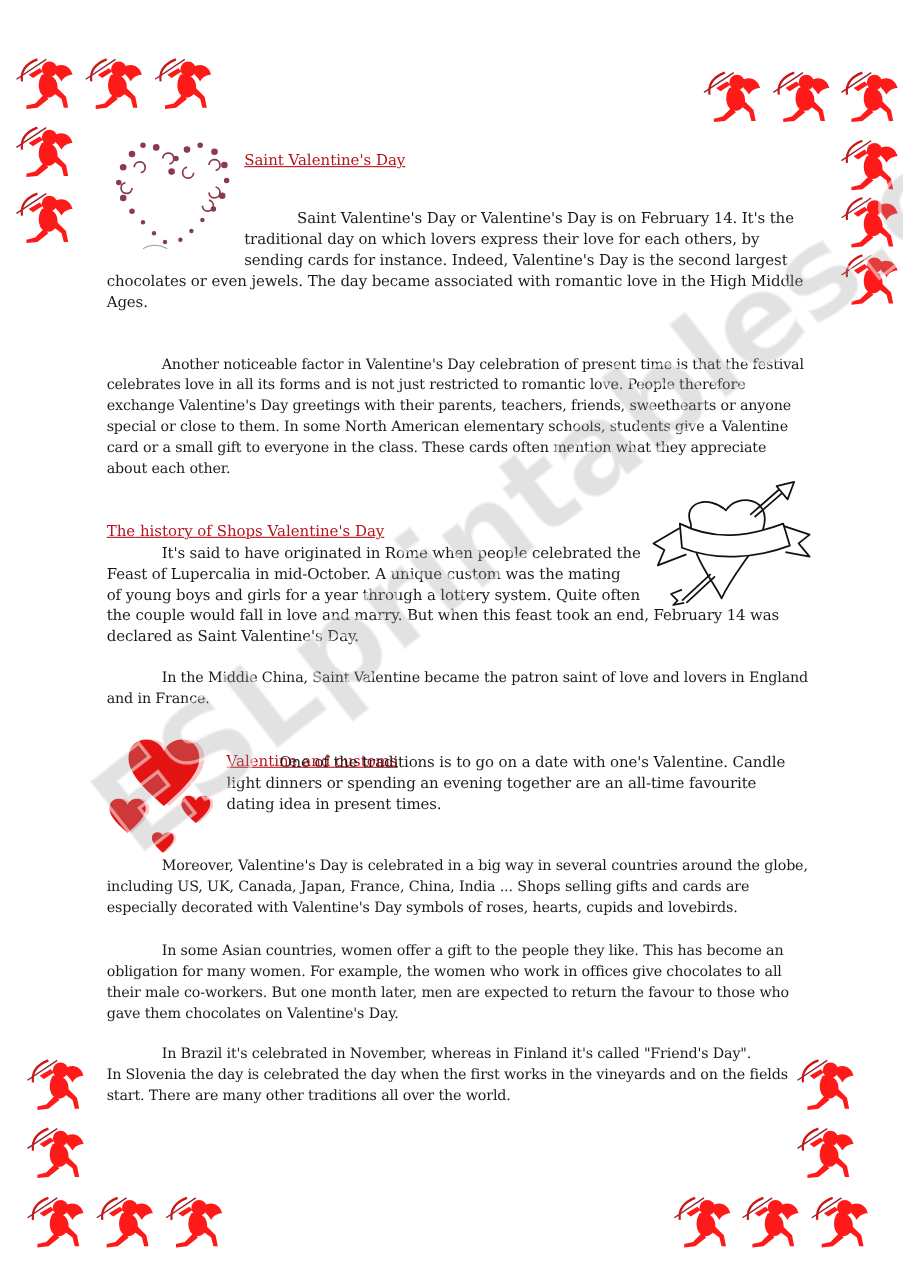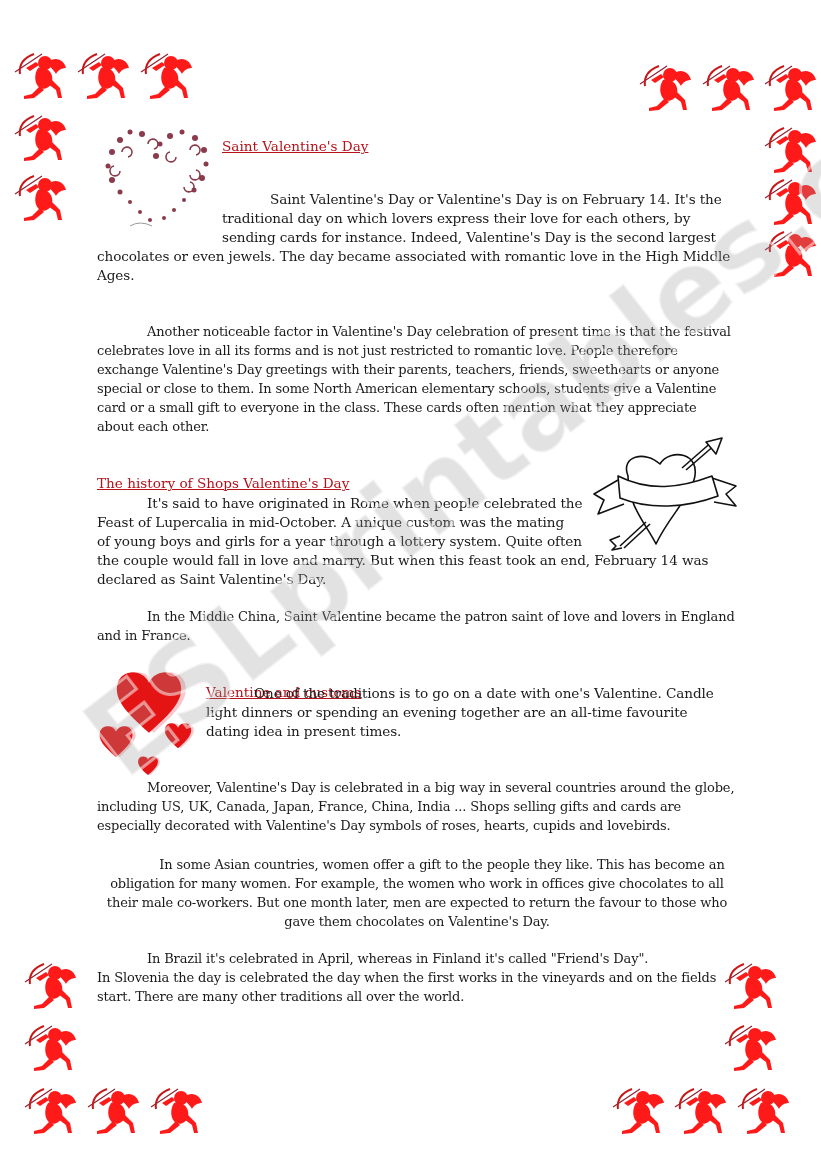--- a/index.html
+++ b/index.html
@@ -390,22 +390,22 @@
   <div class="heading" style="left:206px;top:684px;">Valentine and customs</div>
   <div class="txt" style="left:206px;top:684px;width:540px;">
     <span class="line" style="padding-left:48px;">One of the traditions is to go on a date with one's Valentine. Candle</span>
     <span class="line">light dinners or spending an evening together are an all-time favourite</span>
     <span class="line">dating idea in present times.</span>
   </div>
 
   <div class="para" style="top:778px;">
     <p class="indent">Moreover, Valentine's Day is celebrated in a big way in several countries around the globe, including US, UK, Canada, Japan, France, China, India ... Shops selling gifts and cards are especially decorated with Valentine's Day symbols of roses, hearts, cupids and lovebirds.</p>
   </div>
-  <div class="para" style="top:855px;text-align:center;">
+  <div class="para" style="top:855px;">
     <p class="indent">In some Asian countries, women offer a gift to the people they like. This has become an obligation for many women. For example, the women who work in offices give chocolates to all their male co-workers. But one month later, men are expected to return the favour to those who gave them chocolates on Valentine's Day.</p>
   </div>
   <div class="para" style="top:949px;">
-    <p class="indent">In Brazil it's celebrated in April, whereas in Finland it's called "Friend's Day".</p>
+    <p class="indent">In Brazil it's celebrated in November, whereas in Finland it's called "Friend's Day".</p>
     <p>In Slovenia the day is celebrated the day when the first works in the vineyards and on the fields start. There are many other traditions all over the world.</p>
   </div>
 
   <div class="watermark">ESLprintables.com</div>
 </div>
 
 </body></html>

